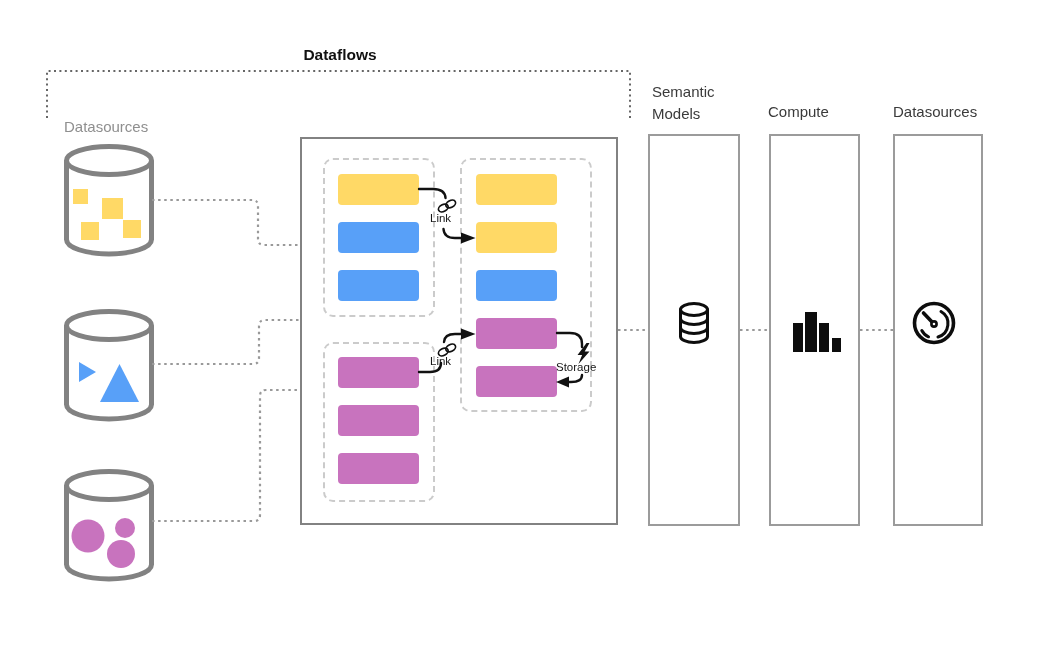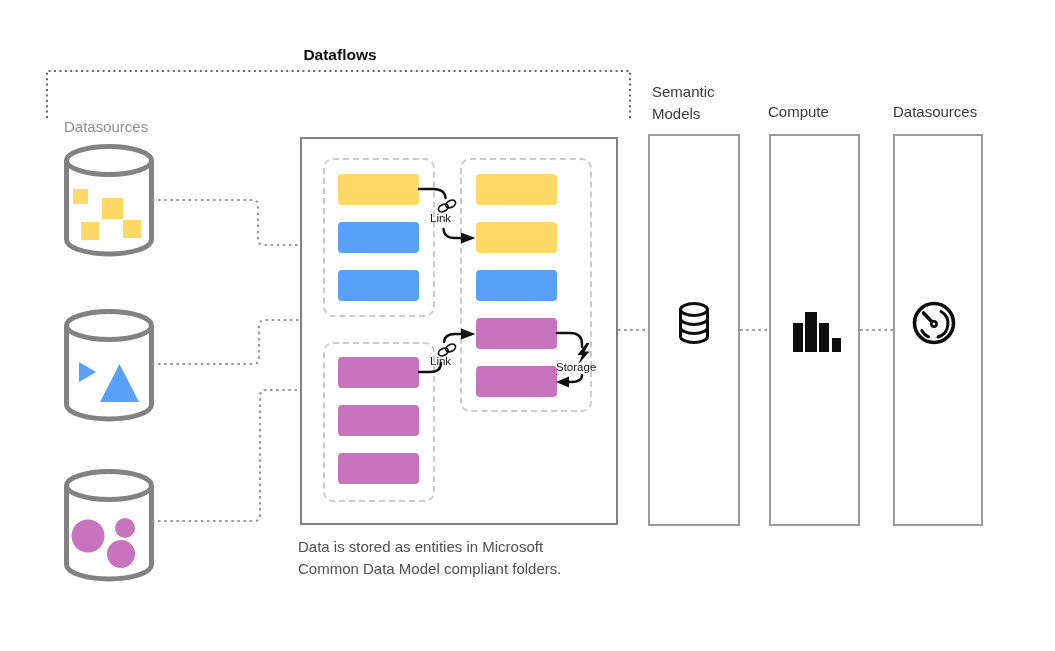--- a/index.html
+++ b/index.html
@@ -92,21 +92,20 @@
       <div class="entity" style="background: rgb(255, 217, 102);"></div>
       <div class="entity" style="background: rgb(88, 160, 248);"></div>
       <div class="entity" style="background: rgb(200, 115, 190);"></div>
       <div class="entity" style="background: rgb(200, 115, 190);"></div>
     </div>
 
   <div class="ann" style="left:430px;top:212px;width:38px">Link</div>
   <div class="ann" style="left:430px;top:355px;width:38px">Link</div>
   <div class="ann" style="left:556px;top:361px;width:60px">Storage</div>
 
-  <div class="caption" style="left:298px;top:536px;width:296px">Data is stored as entities in Microsoft Common Data Model compliant folders.</div>
 
   <div class="colbox" style="left:648px;top:134px;width:92px;height:392px"></div>
   <div class="colbox" style="left:769px;top:134px;width:91px;height:392px"></div>
   <div class="colbox" style="left:893px;top:134px;width:90px;height:392px"></div>
 
   <svg class="icon" style="left:677px;top:301px" width="34" height="46" viewBox="0 0 34 46">
     <path class="dbline" d="M3.5,8.5 V35.5 A13.5,6 0 0 0 30.5,35.5 V8.5"></path>
     <ellipse class="dbline" cx="17" cy="8.5" rx="13.5" ry="6"></ellipse>
     <path class="dbline" d="M3.5,17.5 A13.5,6 0 0 0 30.5,17.5"></path>
     <path class="dbline" d="M3.5,26.5 A13.5,6 0 0 0 30.5,26.5"></path>

